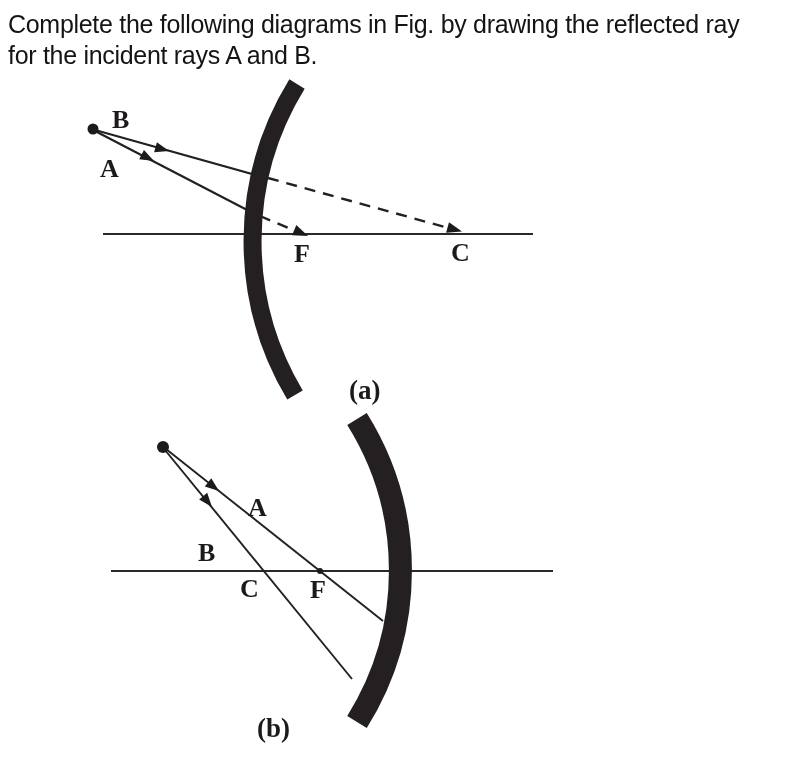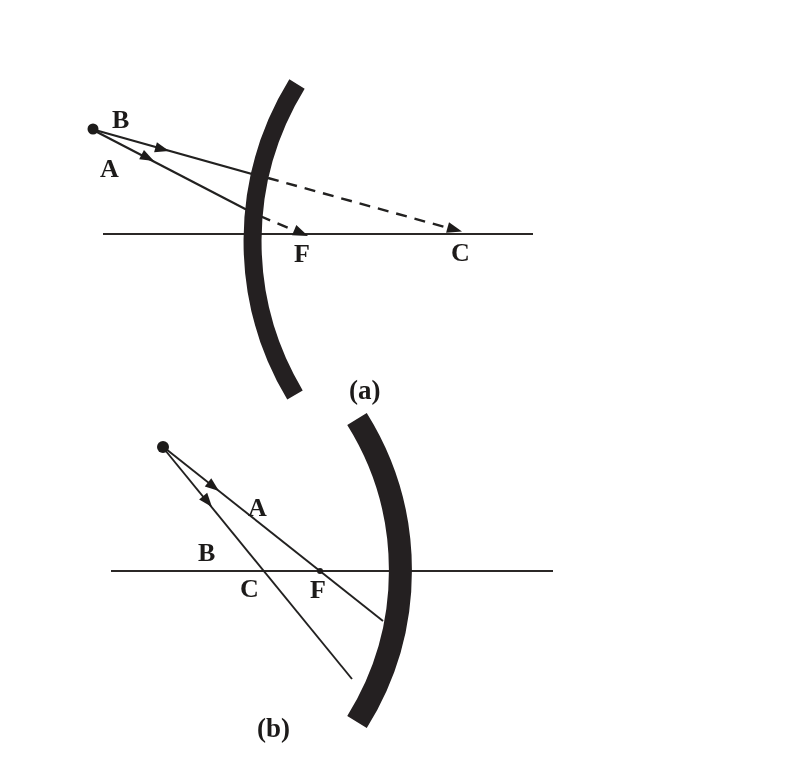--- a/index.html
+++ b/index.html
@@ -50,20 +50,24 @@
     font-weight: 600;
     font-size: 27px;
     fill: #1d1b1a;
   }
 </style>
 </head>
 <body>
 
 <div class="page">
 
+  <div class="question">
+    <div>Complete the following diagrams in Fig. by drawing the reflected ray</div>
+    <div>for the incident rays A and B.</div>
+  </div>
 
   <svg class="figure-svg" width="800" height="784" viewBox="0 0 800 784">
 
     <g>
 
       <line class="axis-line" x1="103" y1="234" x2="533" y2="234"></line>
 
       <line class="ray" x1="95" y1="130" x2="263" y2="177"></line>
       <path class="arrow-head" d="M 0 0 L -14 -5.2 L -14 5.2 Z" transform="translate(169,151) rotate(15.7)"></path>
 

